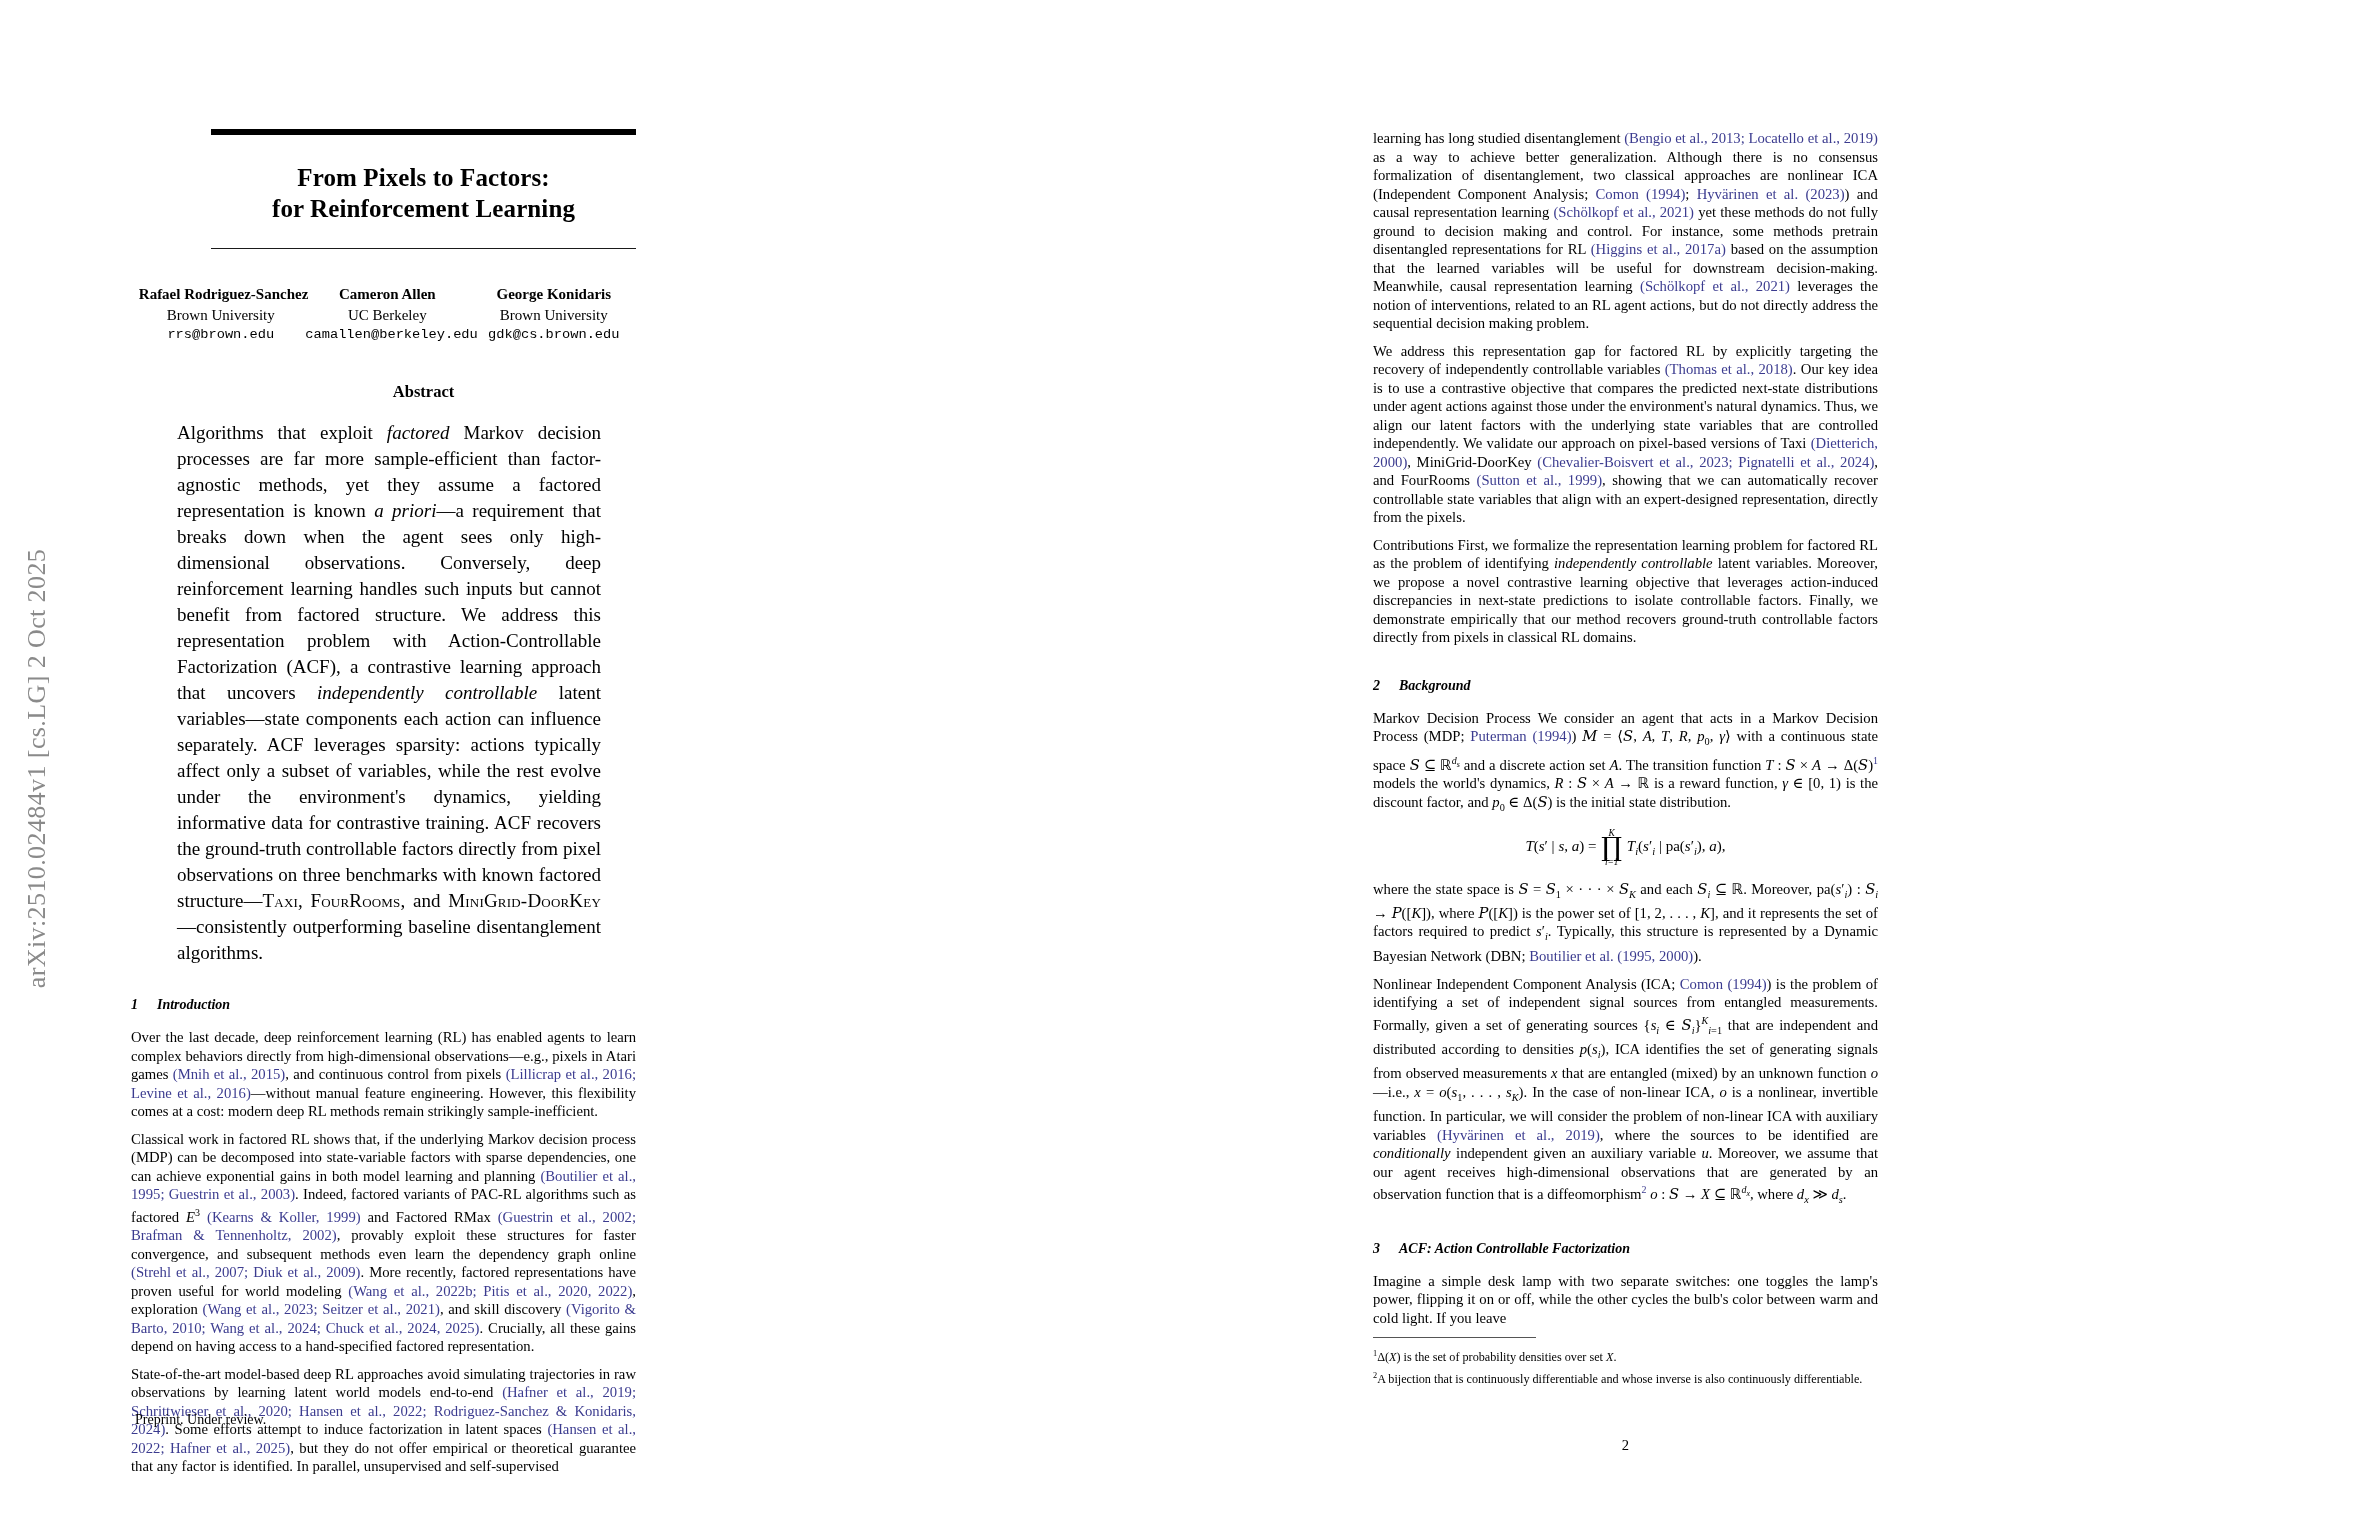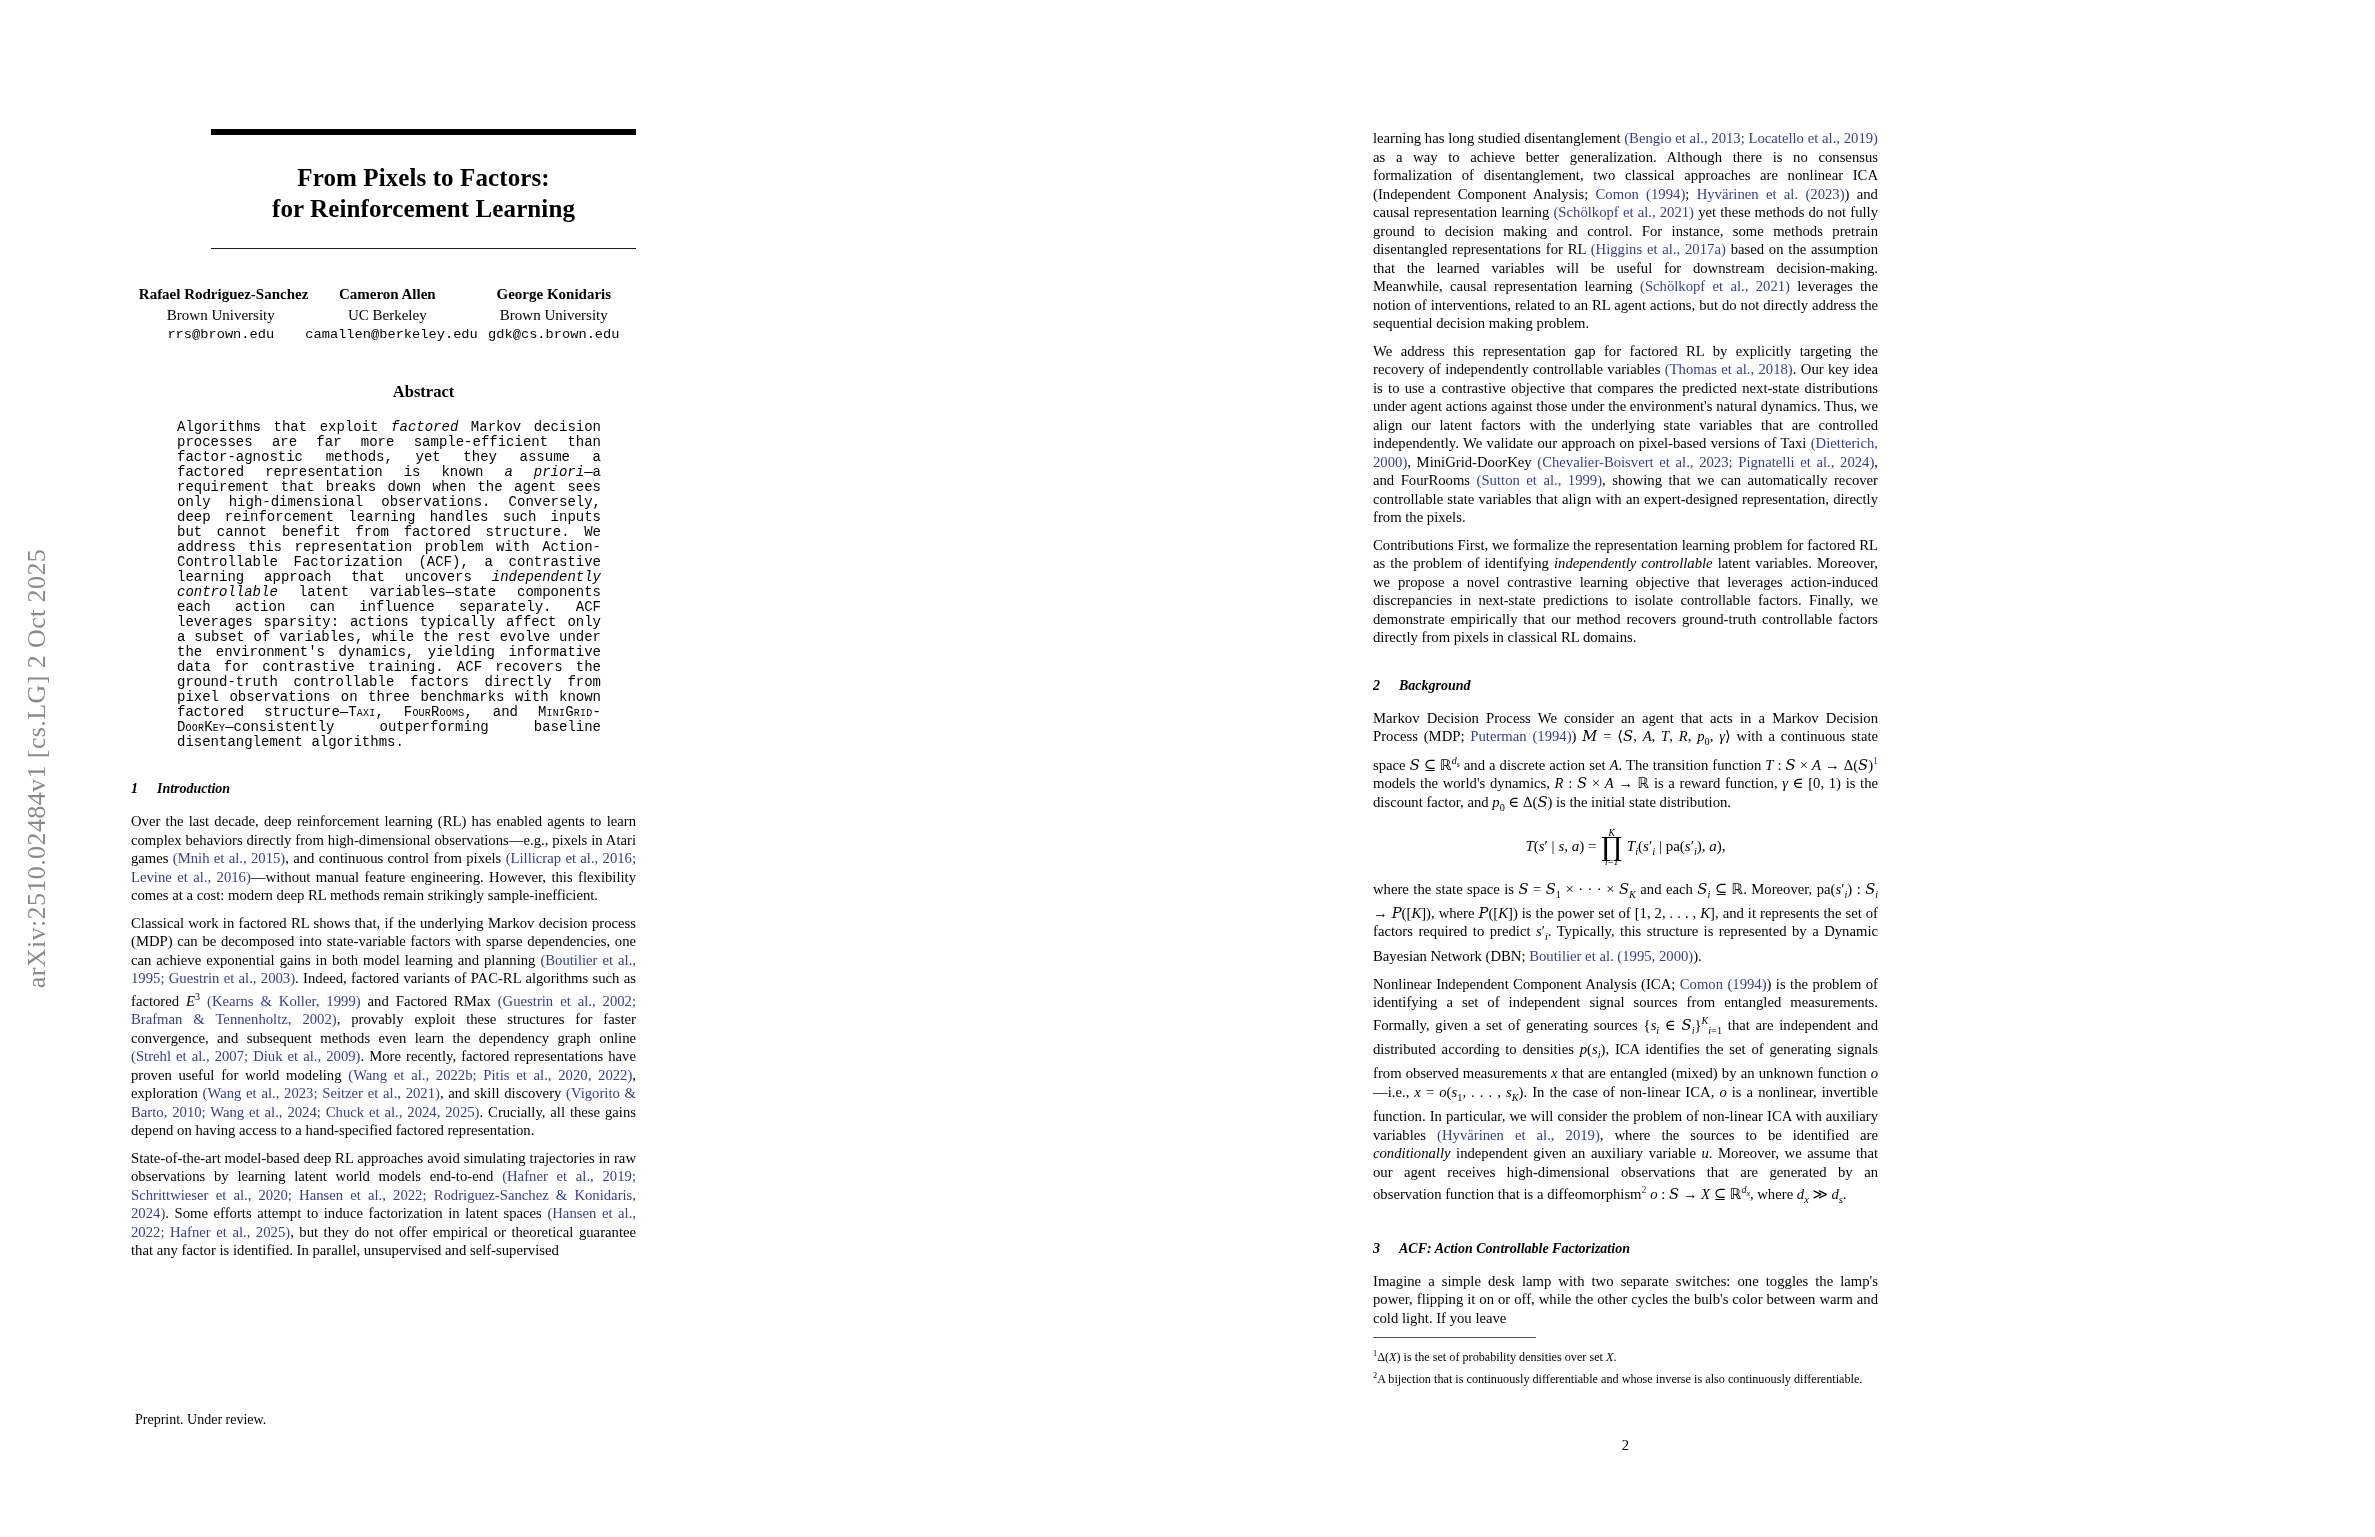--- a/index.html
+++ b/index.html
@@ -102,24 +102,23 @@
   .abstract-head {
     margin: 38px 0 0 80px;
     width: 425px;
     text-align: center;
     font-weight: bold;
     font-size: 16.5px;
   }
   .abstract-body {
     margin: 18.4px 0 0 46px;
     width: 424px;
-    font-size: 14px;
-    line-height: 15px;
+    font-size: 19px;
+    line-height: 26px;
     text-align: justify;
-    font-family: Liberation Mono, monospace;
   }
 
   
   h2.sec {
     font-size: 14px;
     font-weight: bold;
     margin: 29px 0 12.6px 0;
     line-height: 20.4px;
     font-style: italic;
   }

